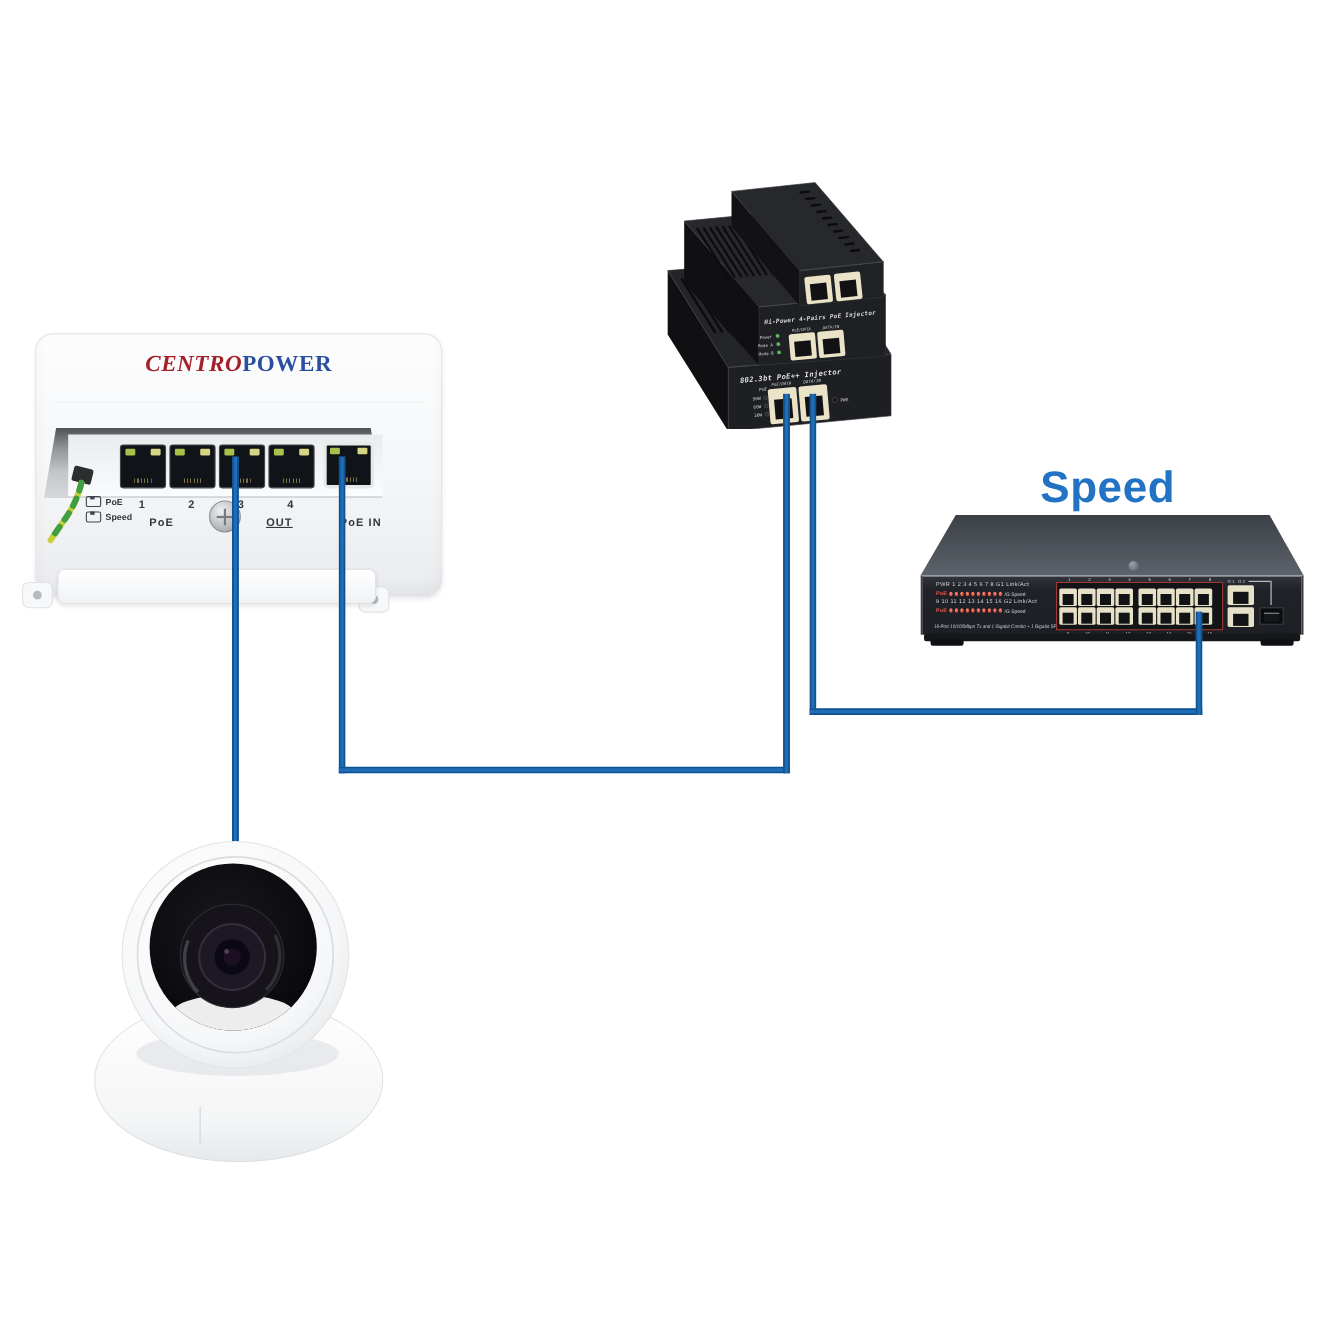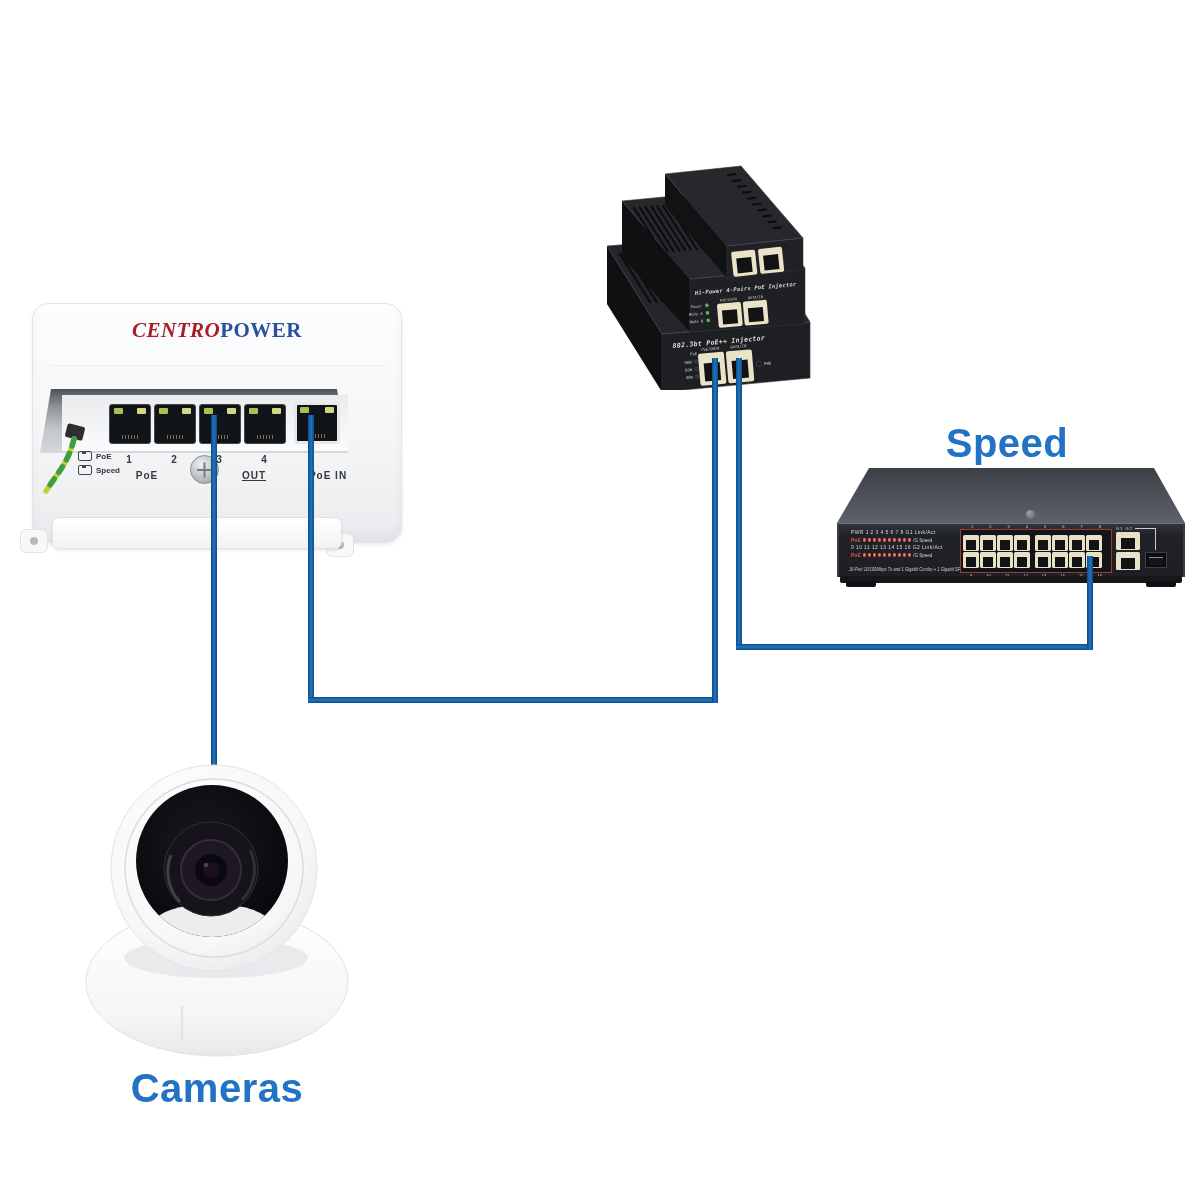--- a/index.html
+++ b/index.html
@@ -113,21 +113,20 @@
 
   
   svg text{font-family:"DejaVu Sans Mono",monospace;}
 </style>
 </head>
 <body>
 
 <div id="canvas">
 
   <div class="diagram-title" id="title-switch">Speed</div>
-  <div class="diagram-title" id="title-cameras">Cameras</div>
 
   <div class="cable v" style="left:211px;top:415px;width:6px;height:358px;"></div>
   <div class="cable v" style="left:308px;top:415px;width:6px;height:288px;"></div>
   <div class="cable h" style="left:308px;top:697px;width:410px;height:6px;"></div>
   <div class="cable v" style="left:712px;top:358px;width:6px;height:345px;"></div>
   <div class="cable v" style="left:736px;top:358px;width:6px;height:292px;"></div>
   <div class="cable h" style="left:736px;top:644px;width:357px;height:6px;"></div>
   <div class="cable v" style="left:1087px;top:556px;width:6px;height:94px;"></div>
 
   <div class="abs" id="extender">

